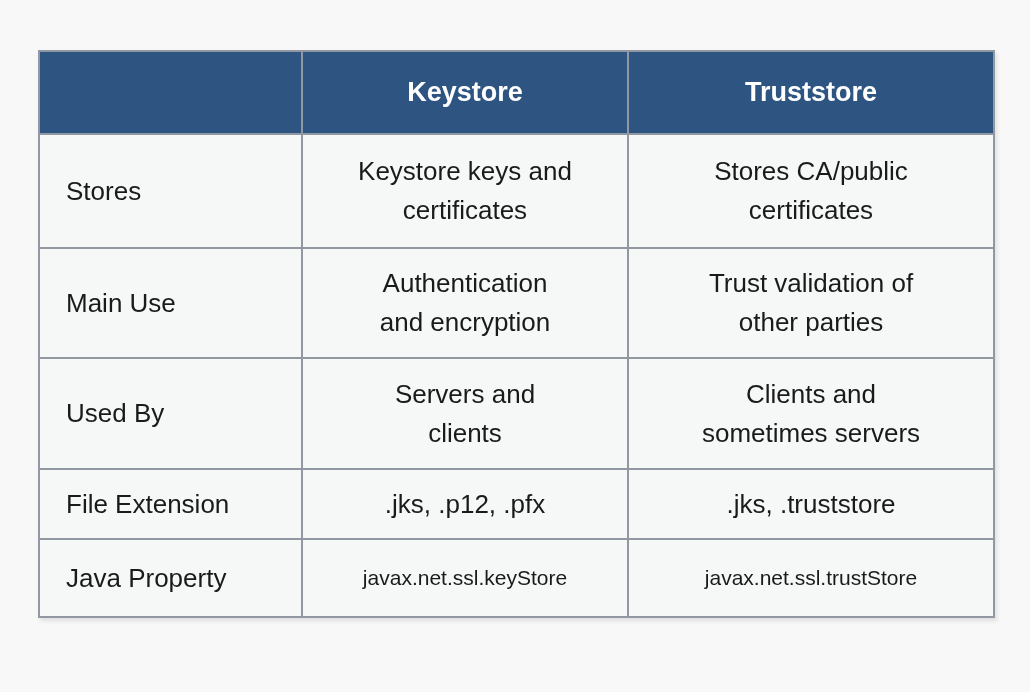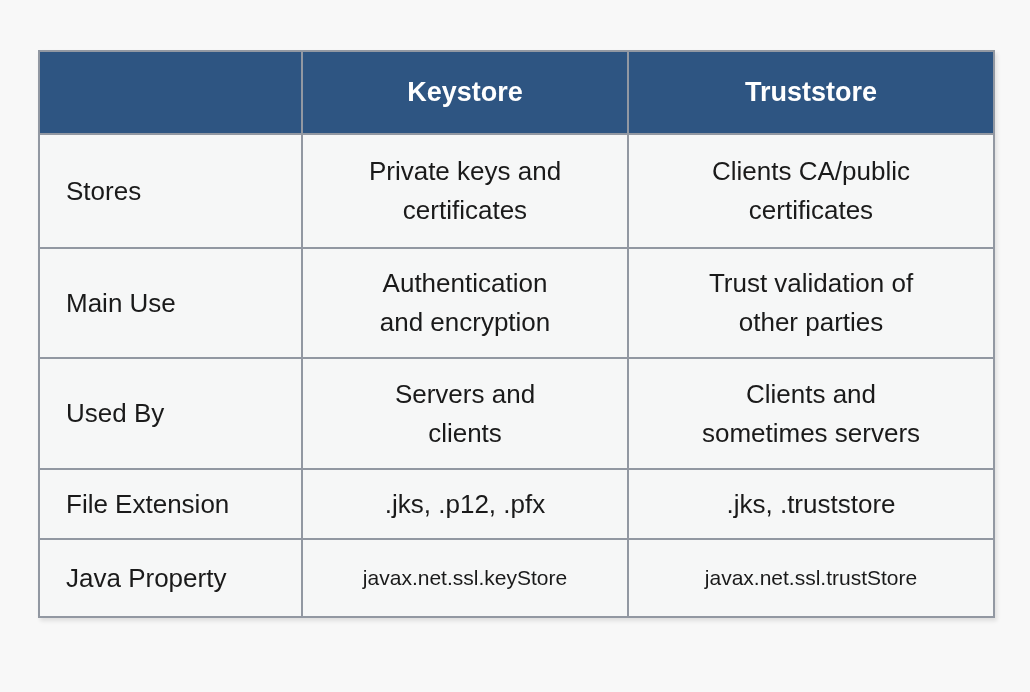--- a/index.html
+++ b/index.html
@@ -71,23 +71,23 @@
     <thead>
       <tr class="hdr">
         <th></th>
         <th>Keystore</th>
         <th>Truststore</th>
       </tr>
     </thead>
     <tbody>
       <tr class="row-0">
         <th class="rowlabel">Stores</th>
-        <td>Private keys and
+        <td>Keystore keys and
 certificates</td>
-        <td>Clients CA/public
+        <td>Stores CA/public
 certificates</td>
       </tr>
       <tr class="row-1">
         <th class="rowlabel">Main Use</th>
         <td>Authentication
 and encryption</td>
         <td>Trust validation of
 other parties</td>
       </tr>
       <tr class="row-2">

